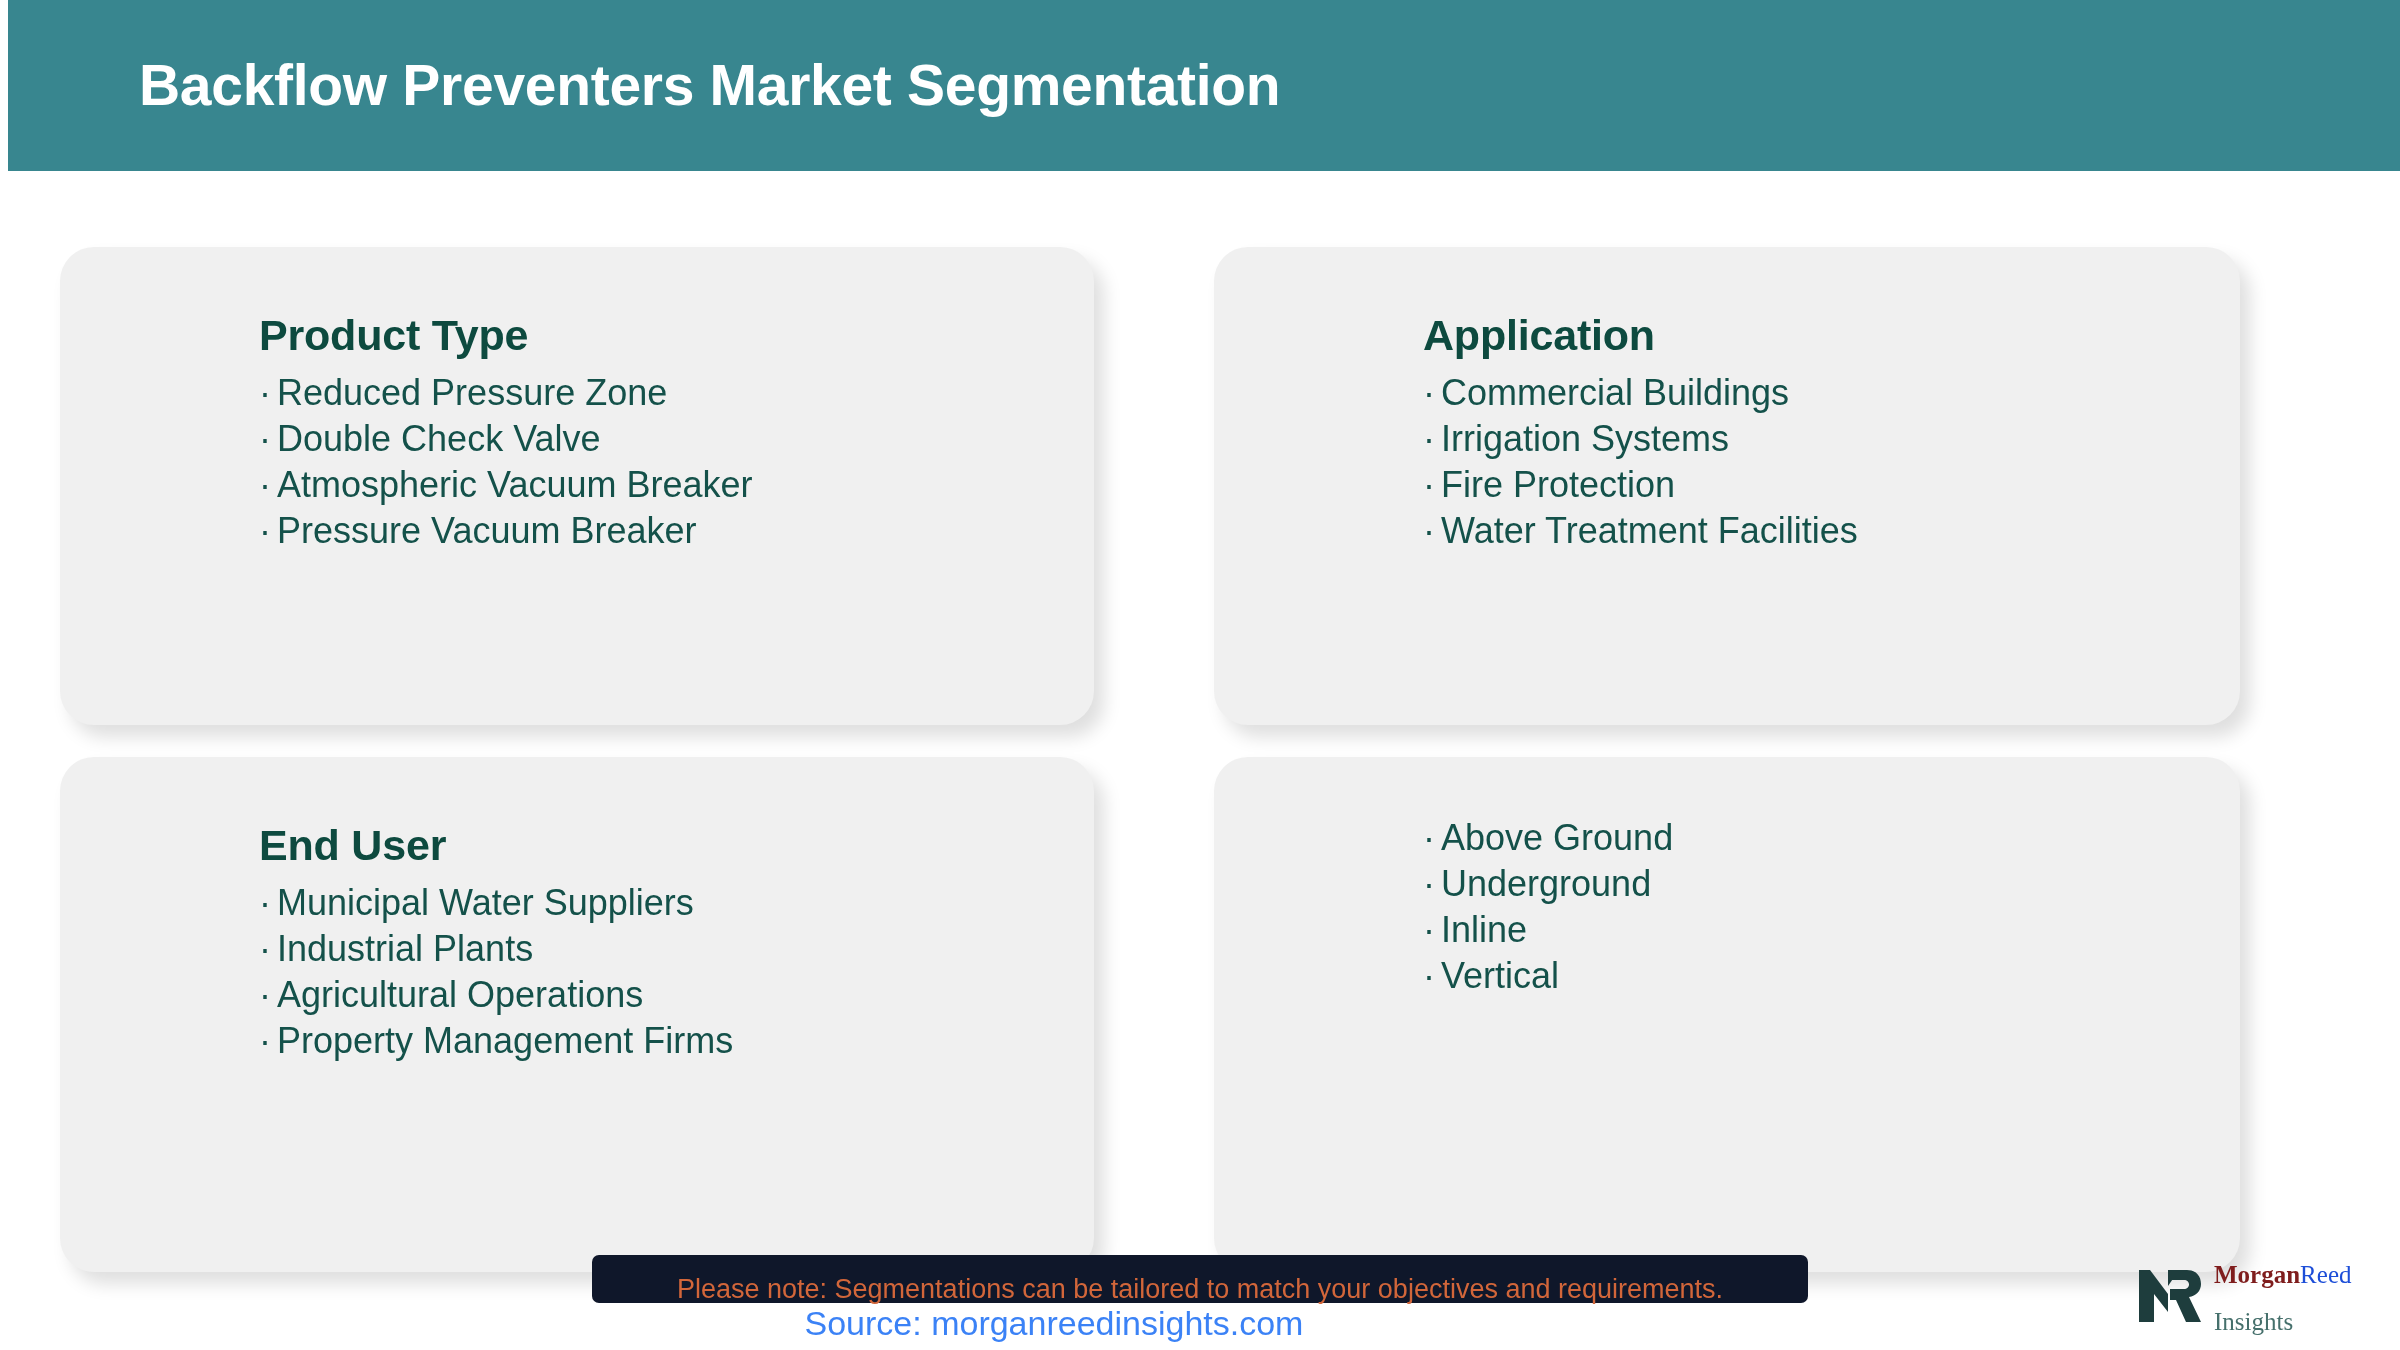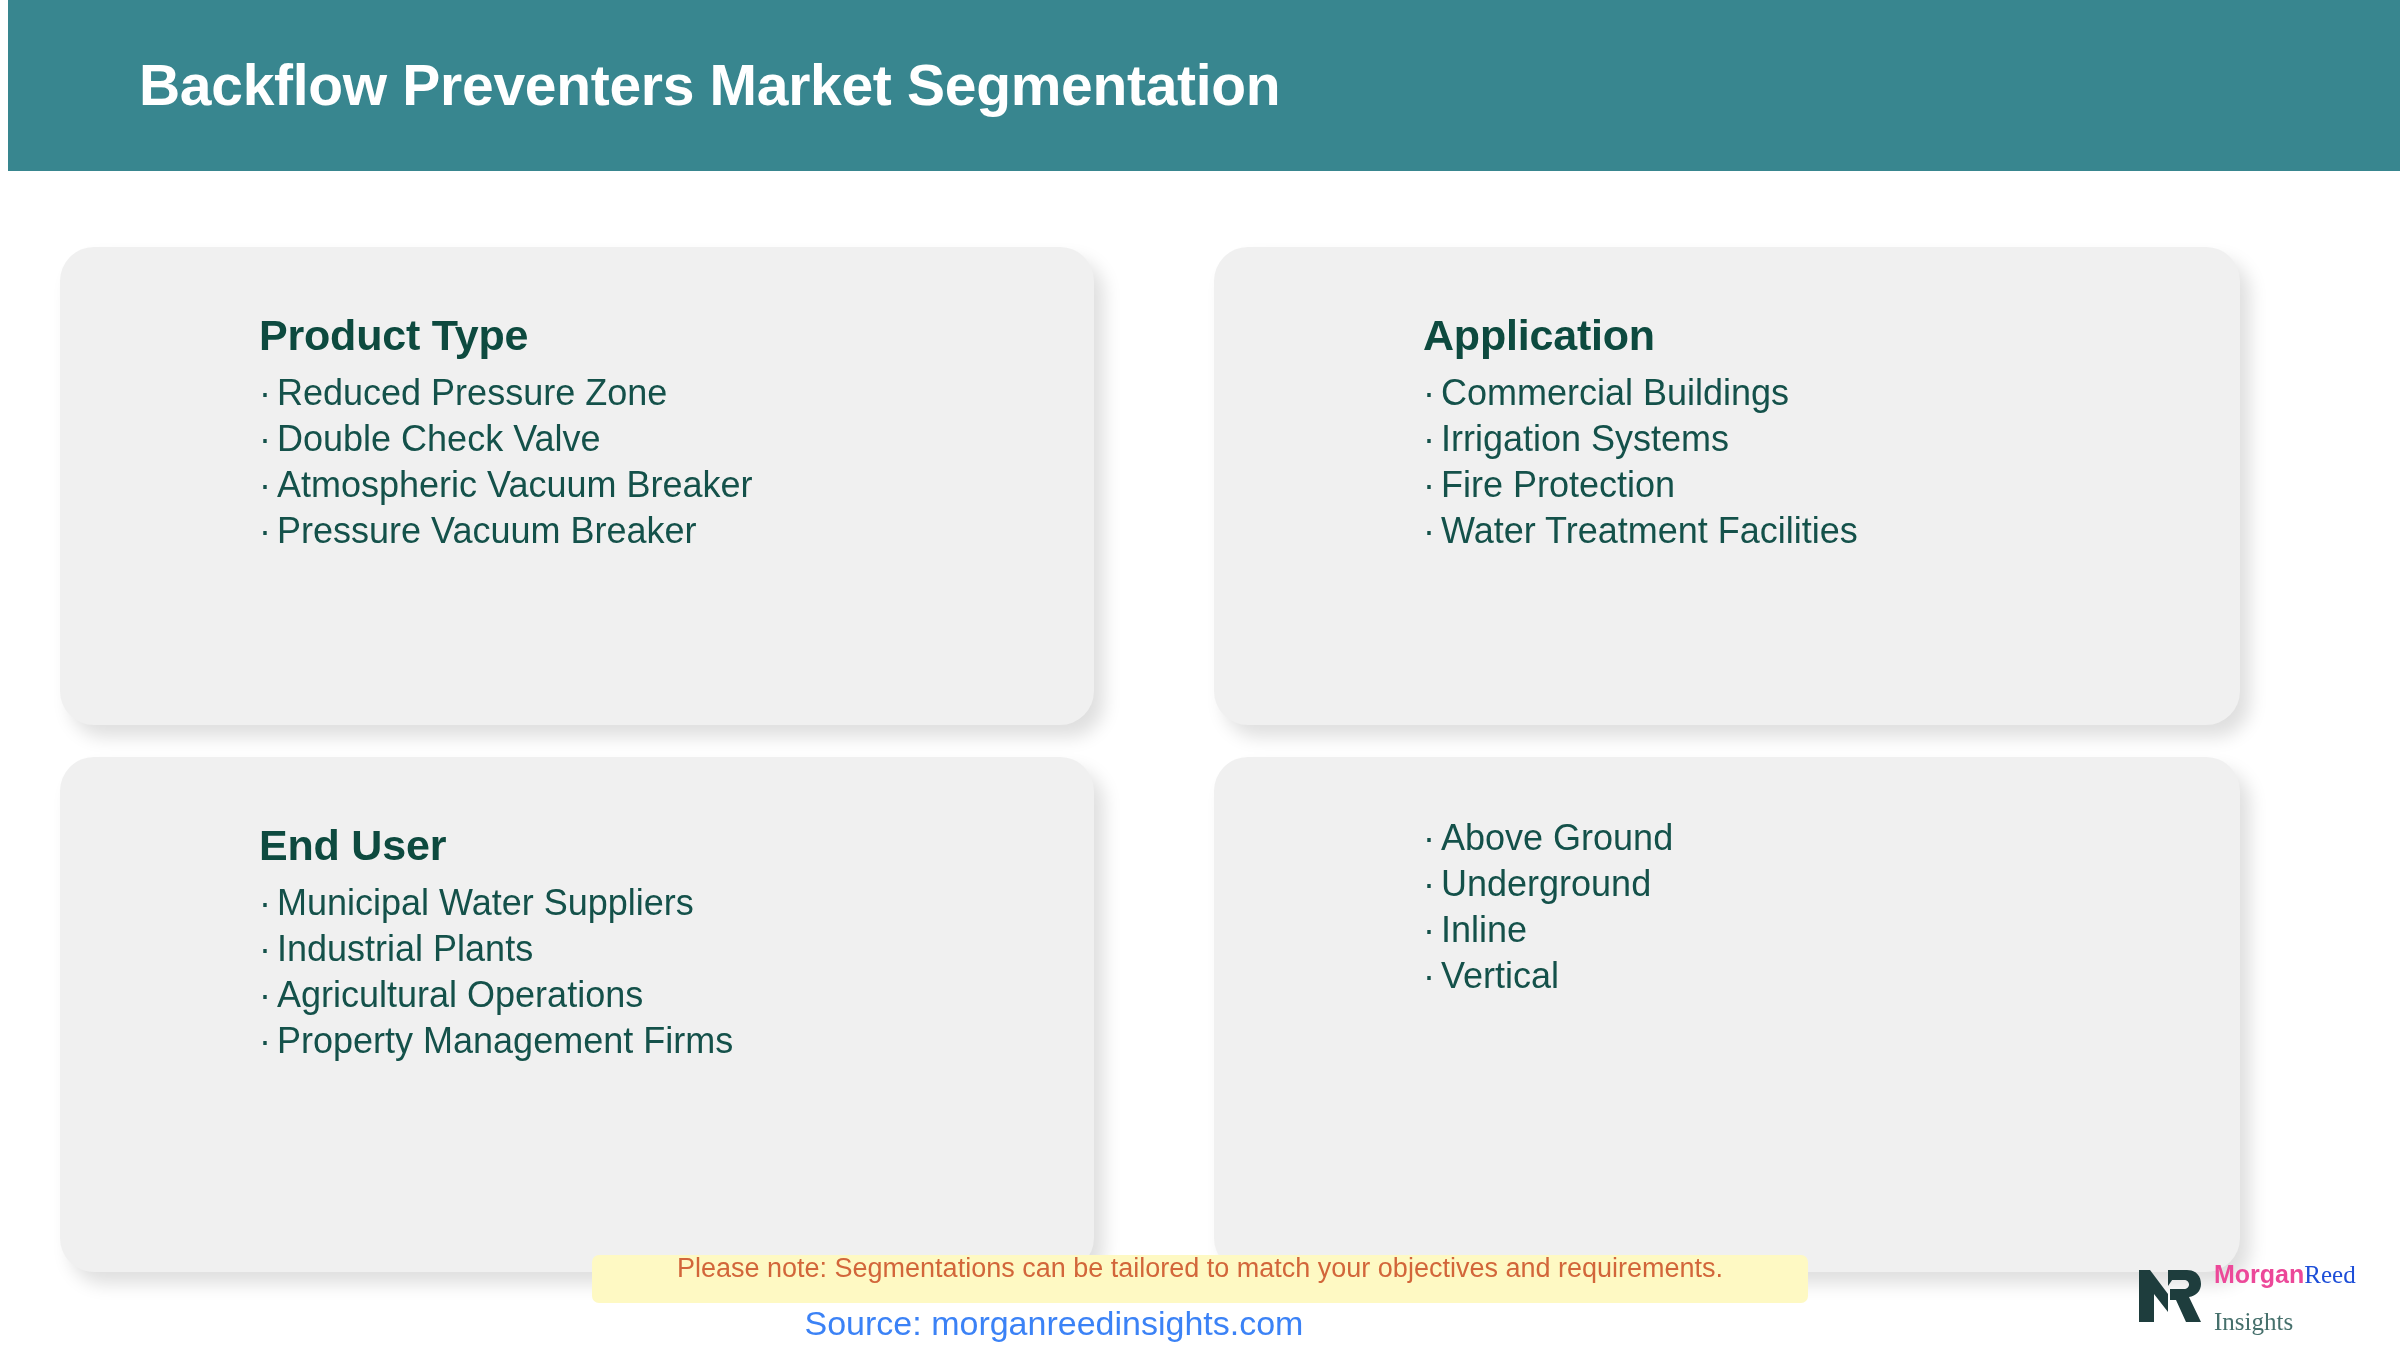--- a/index.html
+++ b/index.html
@@ -98,24 +98,24 @@
     line-height: 46px;
   }
 
   
   .note-box {
     position: absolute;
     left: 592px;
     top: 1255px;
     width: 1216px;
     height: 48px;
-    background: #fef9c3;
+    background: #0f172a;
     border-radius: 7px;
     display: flex;
-    align-items: flex-start;
+    align-items: flex-end;
     justify-content: center;
   }
   .note-text {
     color: #D2663A;
     font-size: 27px;
     line-height: 1;
     white-space: nowrap;
   }
   .source-text {
     position: absolute;
@@ -138,22 +138,22 @@
     gap: 11px;
   }
   .logo-mark { display: block; }
   .logo-words {
     display: flex;
     flex-direction: column;
     line-height: 1;
   }
   .logo-line1 { white-space: nowrap; }
   .logo-morgan {
-    color: #ec4899;
-    font-family: Liberation Sans, sans-serif;
+    color: #7f1d1d;
+    font-family: Liberation Serif, serif;
     font-weight: bold;
     font-size: 25px;
   }
   .logo-reed {
     color: #1d4ed8;
     font-family: "Liberation Serif", serif;
     font-weight: normal;
     font-size: 25px;
   }
   .logo-insights {

